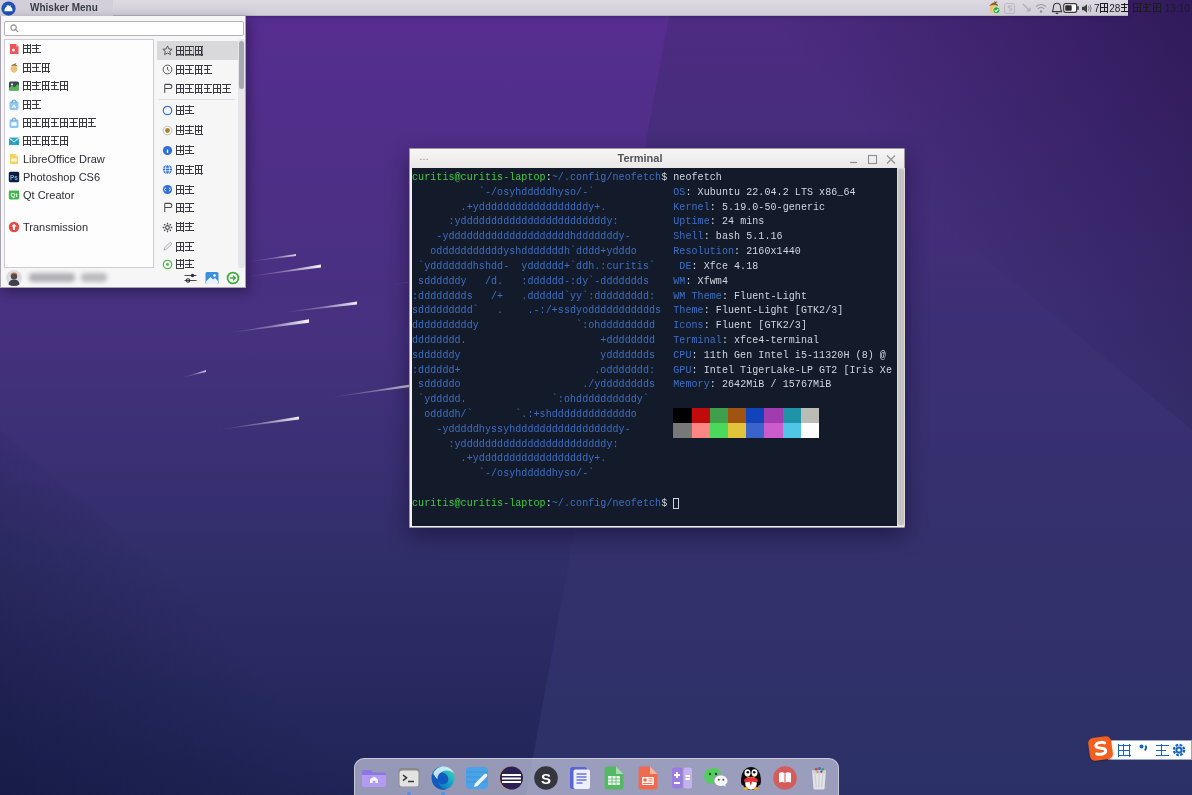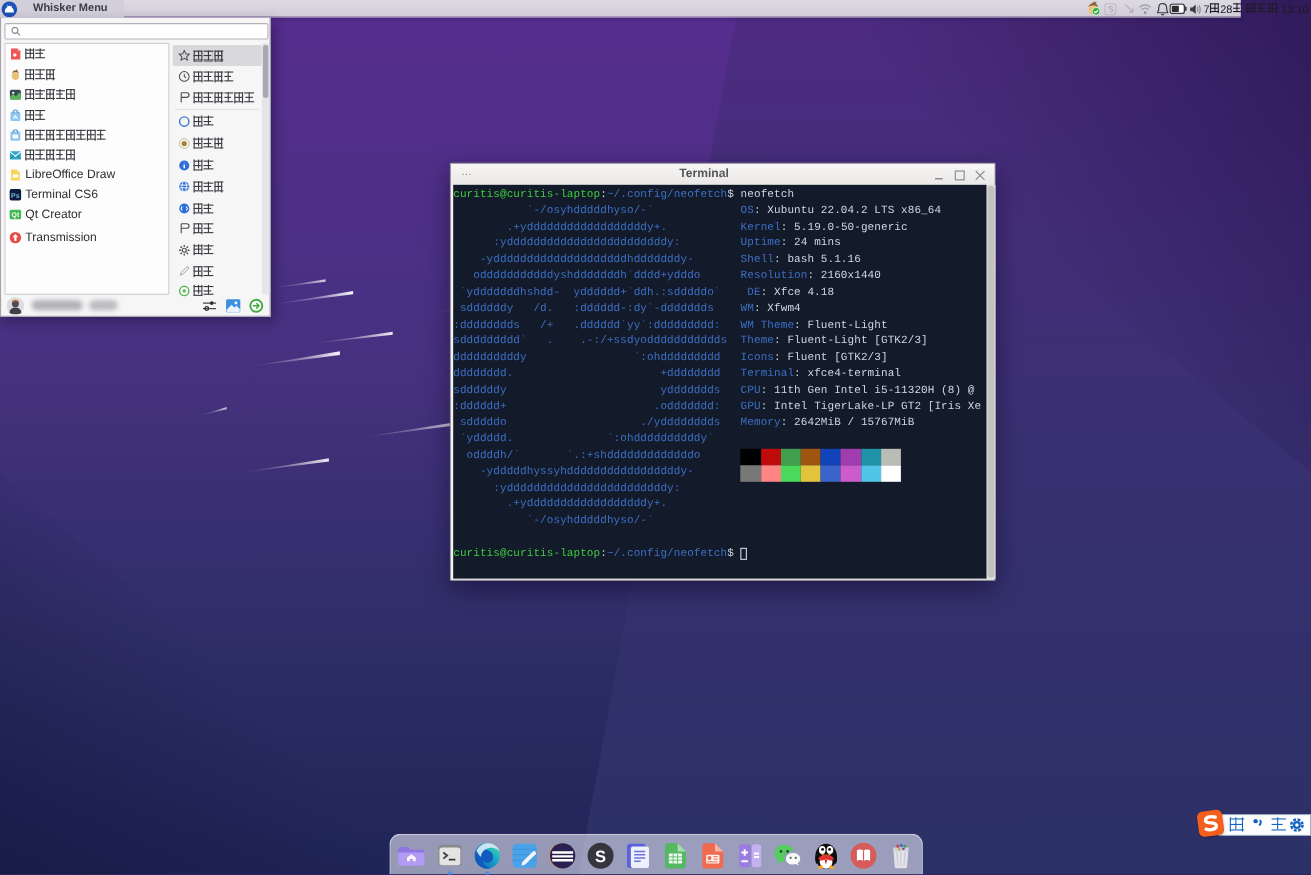--- a/index.html
+++ b/index.html
@@ -227,33 +227,33 @@
       <span class="mtxt">
         <b class="lat">LibreOffice Draw</b>
       </span>
     </div>
     <div class="mrow" style="left:7px;top:151.5px">
       <svg width="12" height="12" viewBox="0 0 12 12" style="flex:none">
         <rect x="0.8" y="0.8" width="10.4" height="10.4" rx="1.6" fill="#0e1b3c"></rect>
         <text x="6" y="8.6" font-size="6.4" font-weight="bold" fill="#6fb3e8" text-anchor="middle" font-family="Liberation Sans">Ps</text>
       </svg>
       <span class="mtxt">
-        <b class="lat">Terminal CS6</b>
+        <b class="lat">Photoshop CS6</b>
       </span>
     </div>
     <div class="mrow" style="left:7px;top:170.1px">
       <svg width="12" height="12" viewBox="0 0 12 12" style="flex:none">
         <rect x="0.8" y="1.6" width="10.4" height="8.8" rx="1.4" fill="#3fb950"></rect>
         <text x="6" y="8.2" font-size="6.2" font-weight="bold" fill="#fff" text-anchor="middle" font-family="Liberation Sans">Qt</text>
       </svg>
       <span class="mtxt">
         <b class="lat">Qt Creator</b>
       </span>
     </div>
-    <div class="mrow" style="left:7px;top:191px">
+    <div class="mrow" style="left:7px;top:202px">
       <svg width="12" height="12" viewBox="0 0 12 12" style="flex:none">
         <circle cx="6" cy="6" r="5.2" fill="#e84a46"></circle>
         <path d="M6 2.8 L8.6 5.6 H7 V9 H5 V5.6 H3.4Z" fill="#fff"></path>
       </svg>
       <span class="mtxt">
         <b class="lat">Transmission</b>
       </span>
     </div>
 <div class="mrow" style="left:161px;top:25.5px">
       <svg width="11" height="11" viewBox="0 0 12 12" style="flex:none">
@@ -421,21 +421,21 @@
 </div>
 <div class="abs" style="left:2px;top:19px;width:485px;height:358px;background:#131b2a"></div>
 <div class="abs" style="left:487px;top:19px;width:8px;height:358px;background:#dcdbda"></div>
 <div class="abs" style="left:488px;top:20px;width:6px;height:356px;background:#c3c2c1;border-radius:3px"></div>
 <pre id="tpre"><span class="g">curitis@curitis-laptop</span><span class="w">:</span><span class="b">~/.config/neofetch</span><span class="w">$ neofetch</span>
 <span class="b">           `-/osyhdddddhyso/-`             </span><span class="b">OS</span><span class="w">: Xubuntu 22.04.2 LTS x86_64</span>
 <span class="b">        .+yddddddddddddddddddy+.           </span><span class="b">Kernel</span><span class="w">: 5.19.0-50-generic</span>
 <span class="b">      :yddddddddddddddddddddddddy:         </span><span class="b">Uptime</span><span class="w">: 24 mins</span>
 <span class="b">    -yddddddddddddddddddddhdddddddy-       </span><span class="b">Shell</span><span class="w">: bash 5.1.16</span>
 <span class="b">   odddddddddddyshdddddddh`dddd+ydddo      </span><span class="b">Resolution</span><span class="w">: 2160x1440</span>
-<span class="b"> `ydddddddhshdd-  ydddddd+`ddh.:sdddddo`    </span><span class="b">DE</span><span class="w">: Xfce 4.18</span>
+<span class="b"> `ydddddddhshdd-  ydddddd+`ddh.:curitis`    </span><span class="b">DE</span><span class="w">: Xfce 4.18</span>
 <span class="b"> sddddddy   /d.   :dddddd-:dy`-ddddddds    </span><span class="b">WM</span><span class="w">: Xfwm4</span>
 <span class="b">:dddddddds   /+   .dddddd`yy`:ddddddddd:   </span><span class="b">WM Theme</span><span class="w">: Fluent-Light</span>
 <span class="b">sddddddddd`   .    .-:/+ssdyoddddddddddds  </span><span class="b">Theme</span><span class="w">: Fluent-Light [GTK2/3]</span>
 <span class="b">ddddddddddy                `:ohddddddddd   </span><span class="b">Icons</span><span class="w">: Fluent [GTK2/3]</span>
 <span class="b">dddddddd.                      +dddddddd   </span><span class="b">Terminal</span><span class="w">: xfce4-terminal</span>
 <span class="b">sddddddy                       yddddddds   </span><span class="b">CPU</span><span class="w">: 11th Gen Intel i5-11320H (8) @</span>
 <span class="b">:dddddd+                      .oddddddd:   </span><span class="b">GPU</span><span class="w">: Intel TigerLake-LP GT2 [Iris Xe</span>
 <span class="b"> sdddddo                    ./ydddddddds   </span><span class="b">Memory</span><span class="w">: 2642MiB / 15767MiB</span>
 <span class="b"> `yddddd.              `:ohddddddddddy`    </span>
 <span class="b">  oddddh/`       `.:+shdddddddddddddo      </span><span class="p0">   </span><span class="p1">   </span><span class="p2">   </span><span class="p3">   </span><span class="p4">   </span><span class="p5">   </span><span class="p6">   </span><span class="p7">   </span>

